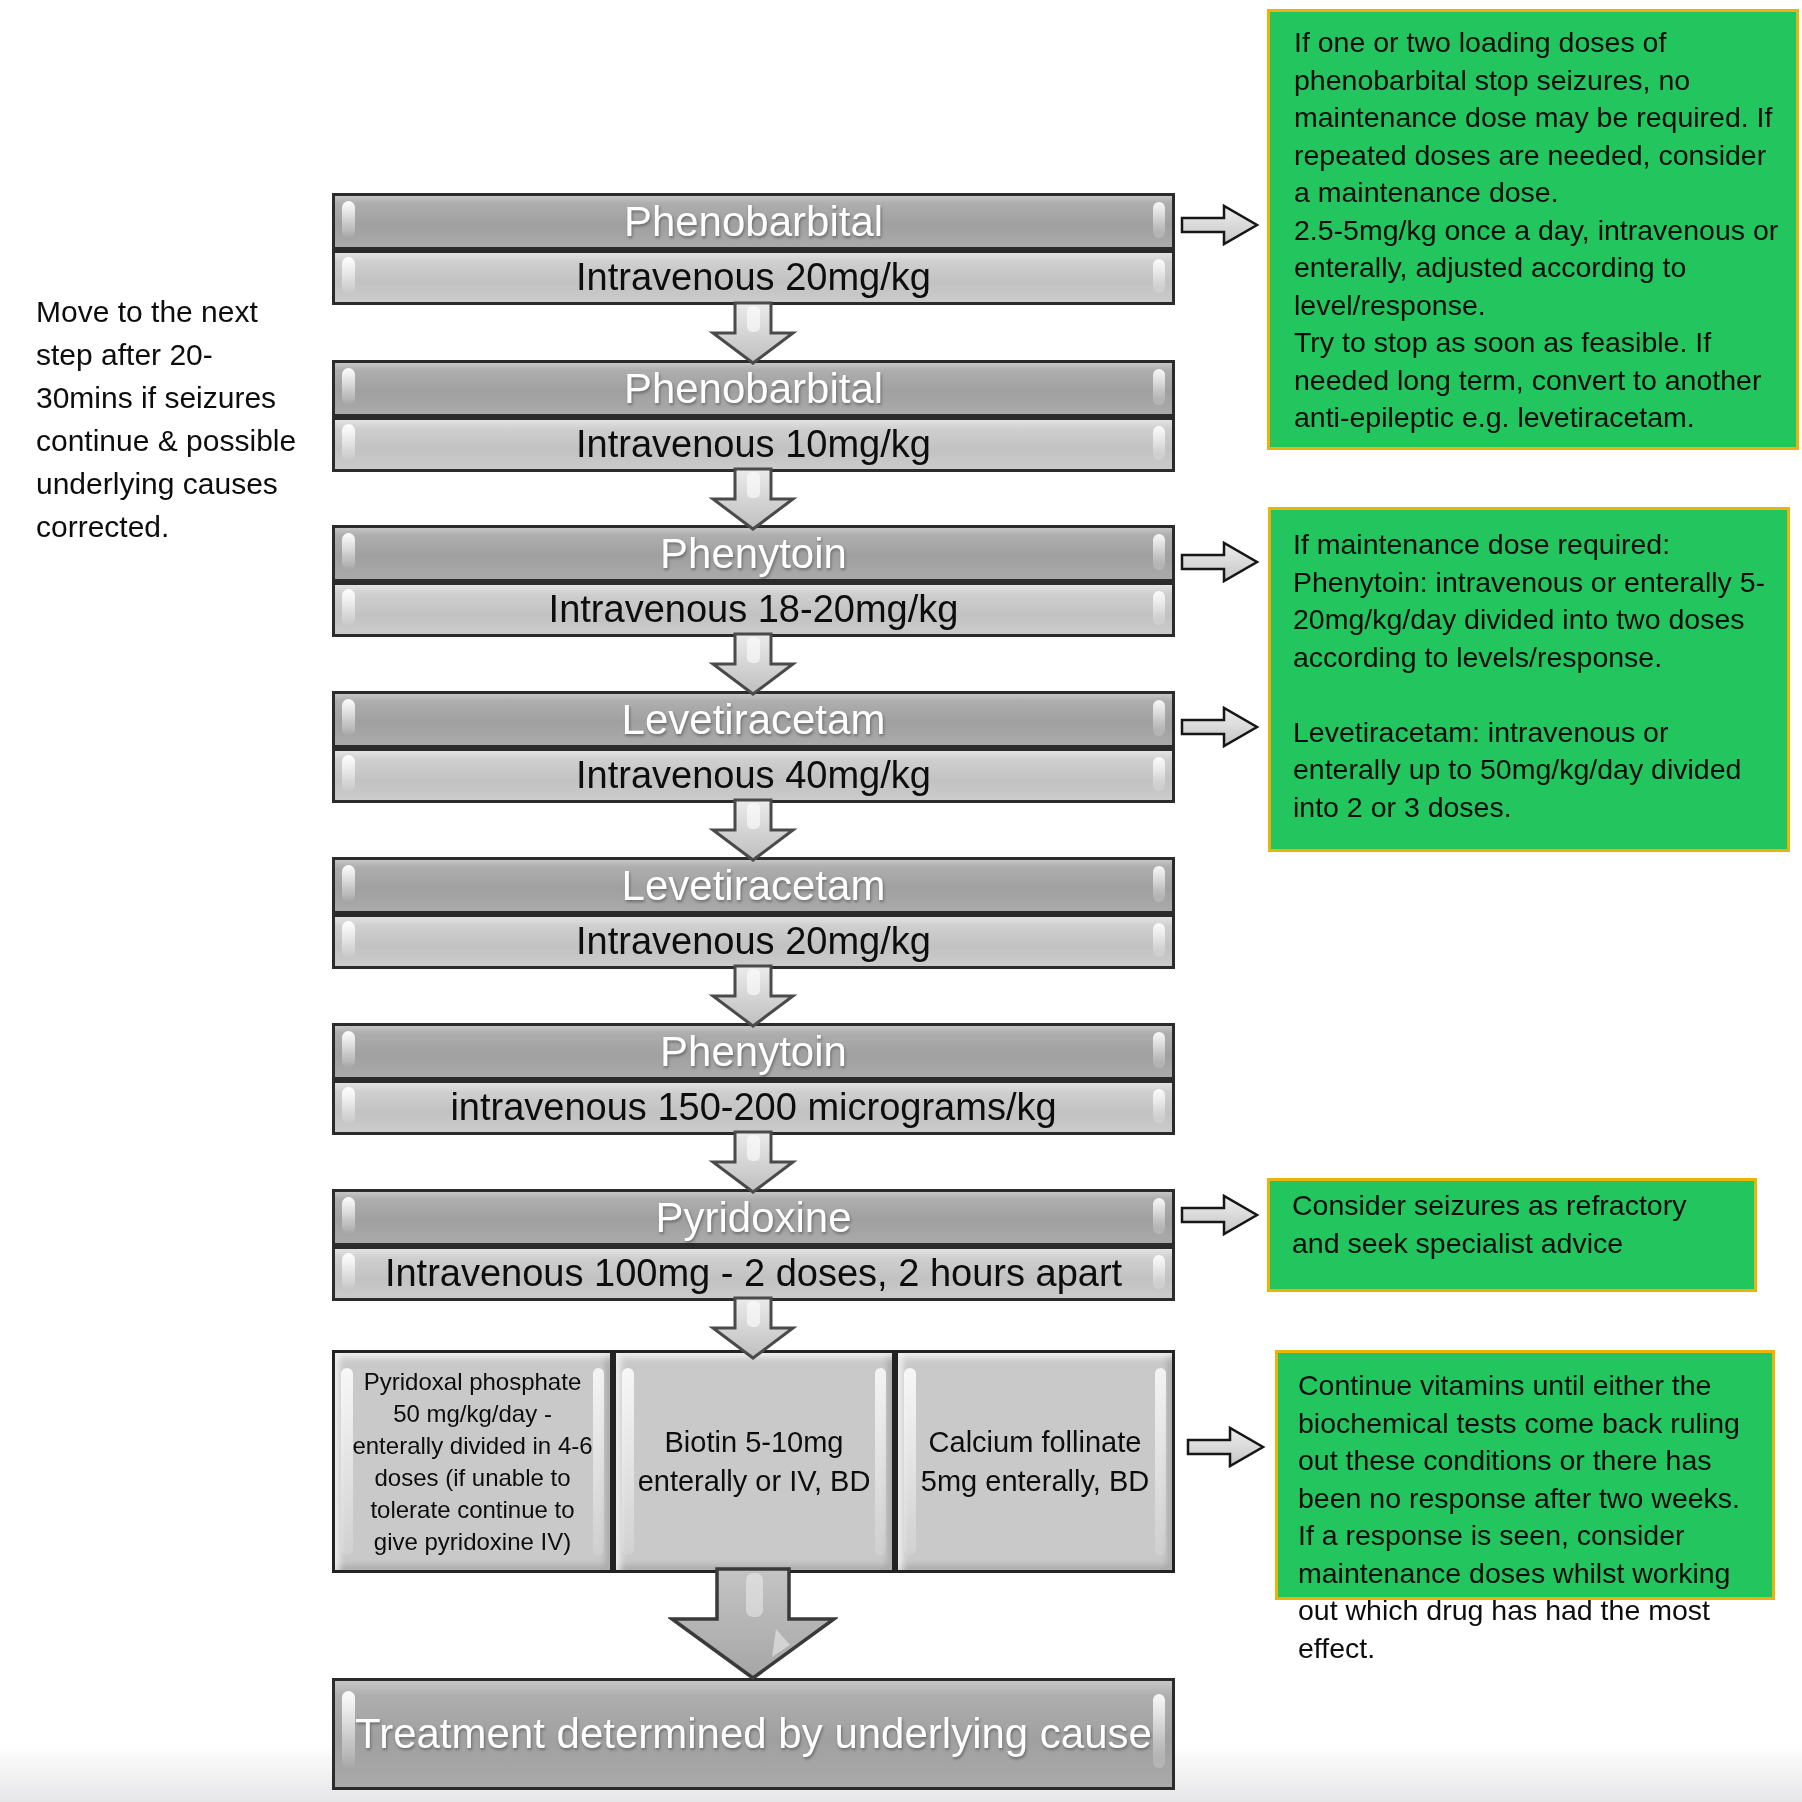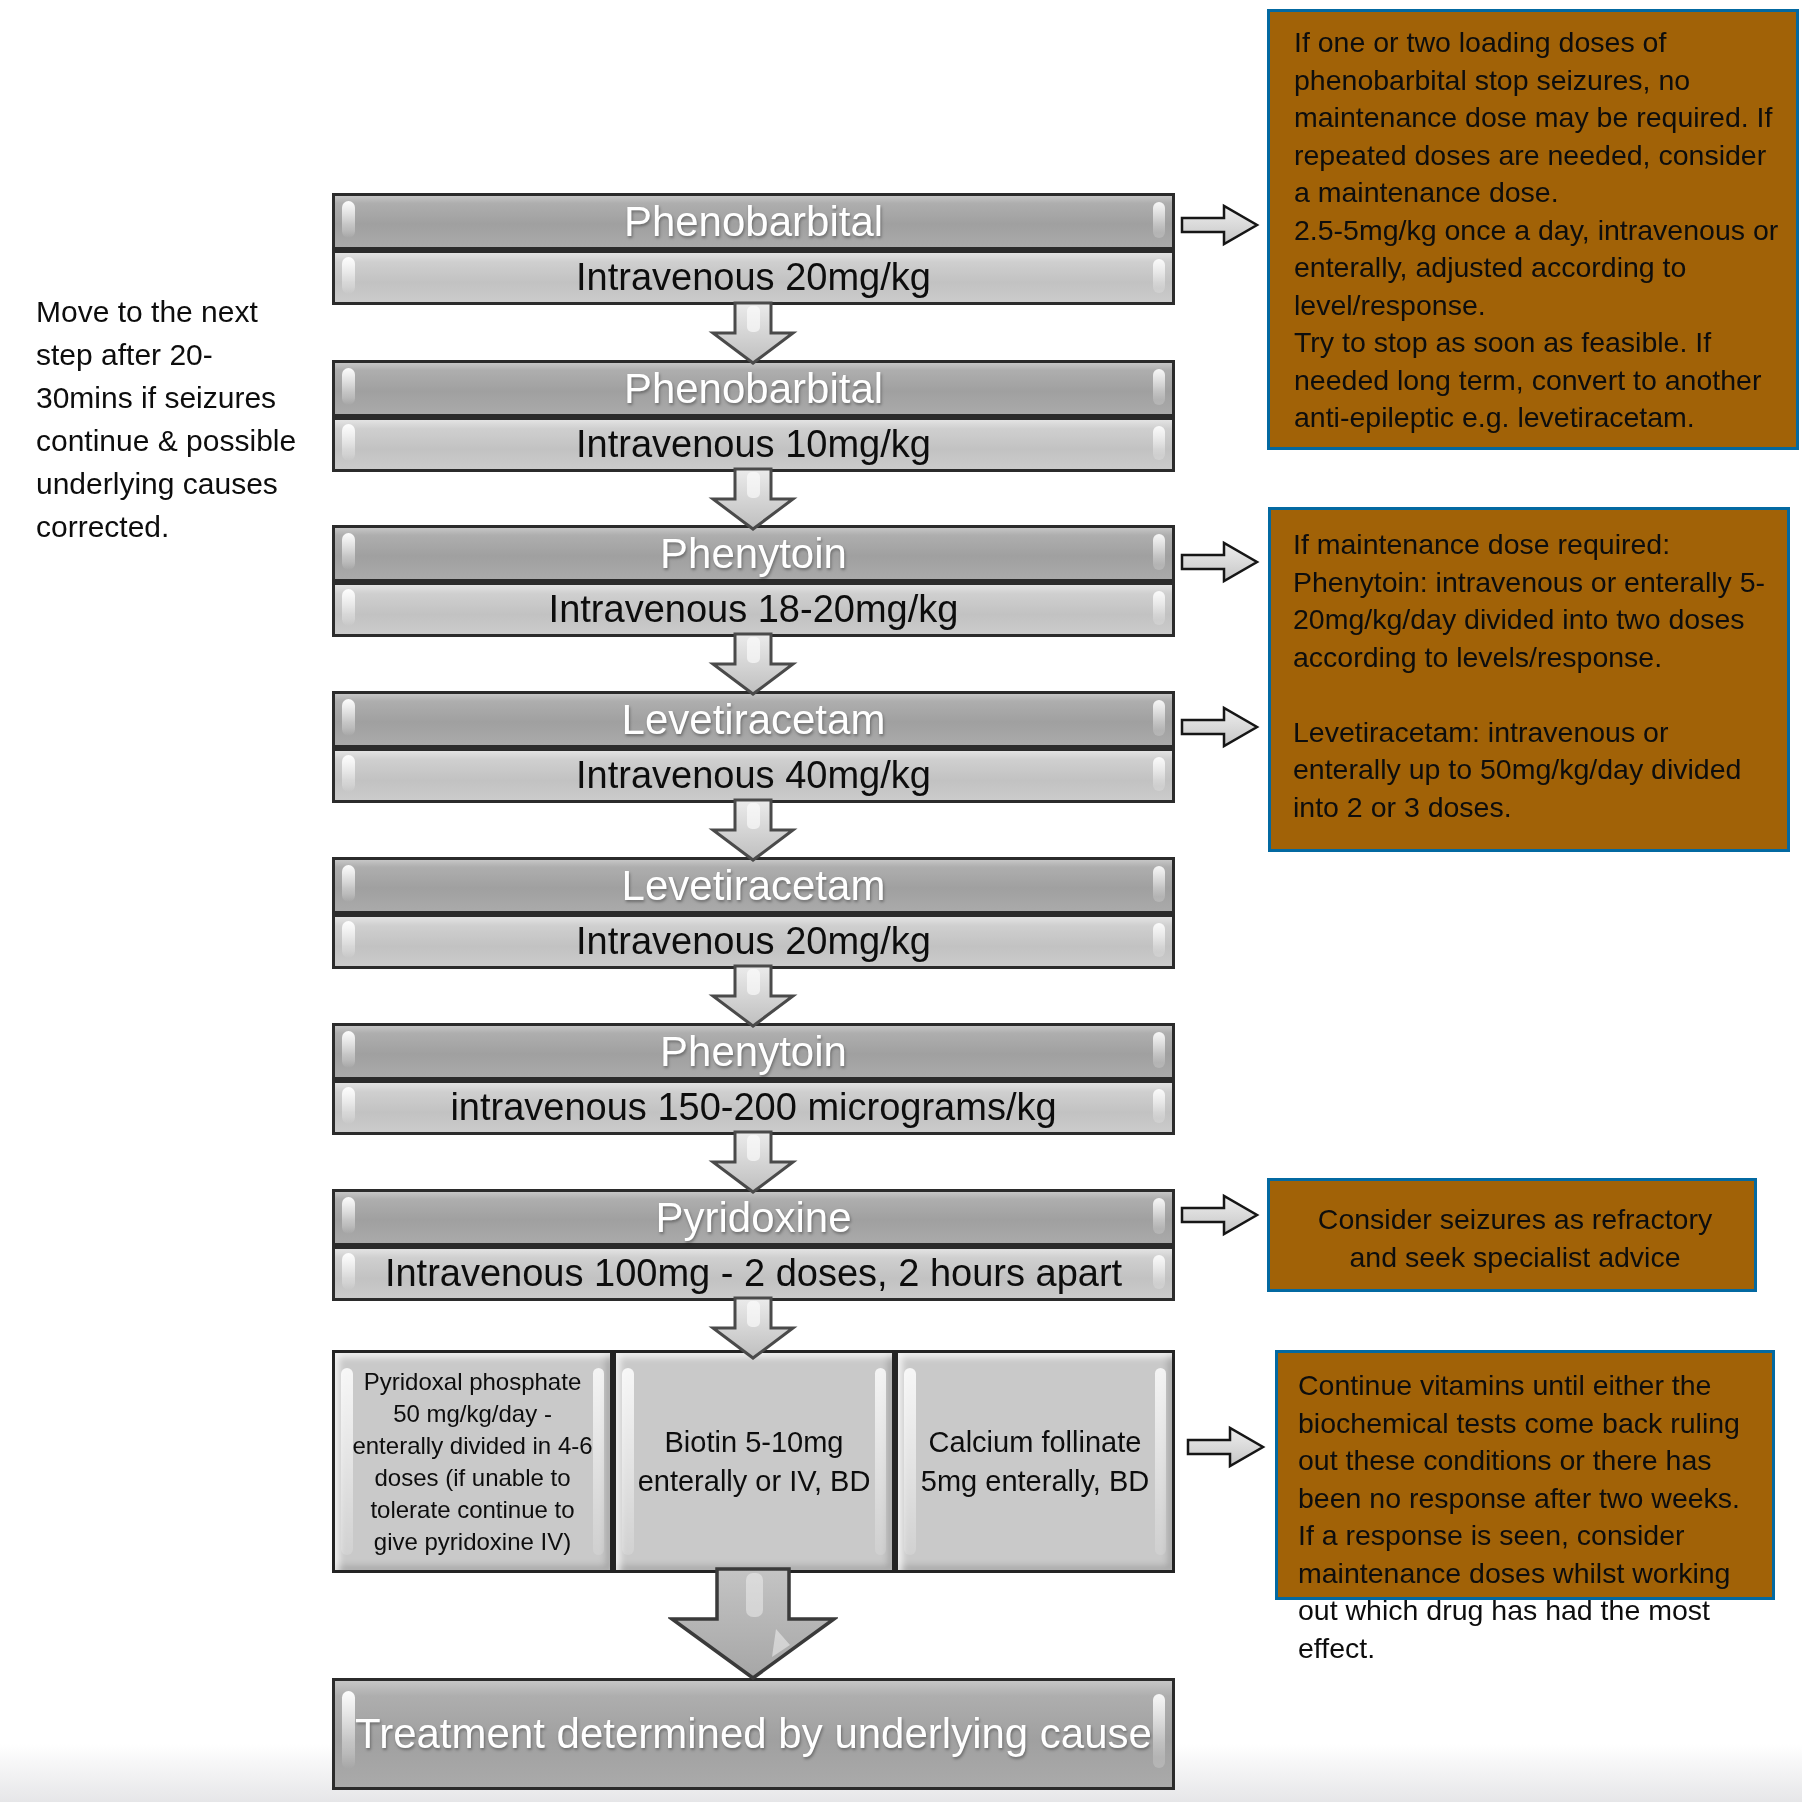--- a/index.html
+++ b/index.html
@@ -41,25 +41,25 @@
   .v1{left:332px;width:281px;font-size:24px;line-height:32px;}
   .v2{left:613px;width:282px;font-size:29px;line-height:39px;}
   .v3{left:895px;width:280px;font-size:29px;line-height:39px;}
 
   
   .final-box{position:absolute;left:332px;top:1678px;width:843px;height:132px;z-index:1;}
   .final-box .band{height:112px;}
   .final-box .txt{font-size:34px;color:#fdfdfd;text-shadow:1px 2px 3px rgba(0,0,0,.3);}
 
   
-  .note{position:absolute;box-sizing:border-box;border:3px solid #0369a1;background:#a16207;z-index:1;
+  .note{position:absolute;box-sizing:border-box;border:3px solid #eab308;background:#22c55e;z-index:1;
     font-size:28.5px;line-height:37.5px;white-space:pre-line;}
   .note-1{left:1267px;top:9px;width:532px;height:441px;padding:12px 16px 12px 24px;}
   .note-2{left:1268px;top:507px;width:522px;height:345px;padding:16px 16px 14px 22px;}
-  .note-3{left:1267px;top:1178px;width:490px;height:114px;padding:20px 16px 14px 22px;text-align:center;}
+  .note-3{left:1267px;top:1178px;width:490px;height:114px;padding:6px 16px 14px 22px;}
   .note-4{left:1275px;top:1350px;width:500px;height:250px;padding:14px 14px 12px 20px;}
 
   
   .arrow{position:absolute;z-index:2;}
 </style>
 </head>
 <body>
 
 <div class="canvas">
   <div class="bottom-fade"></div>

